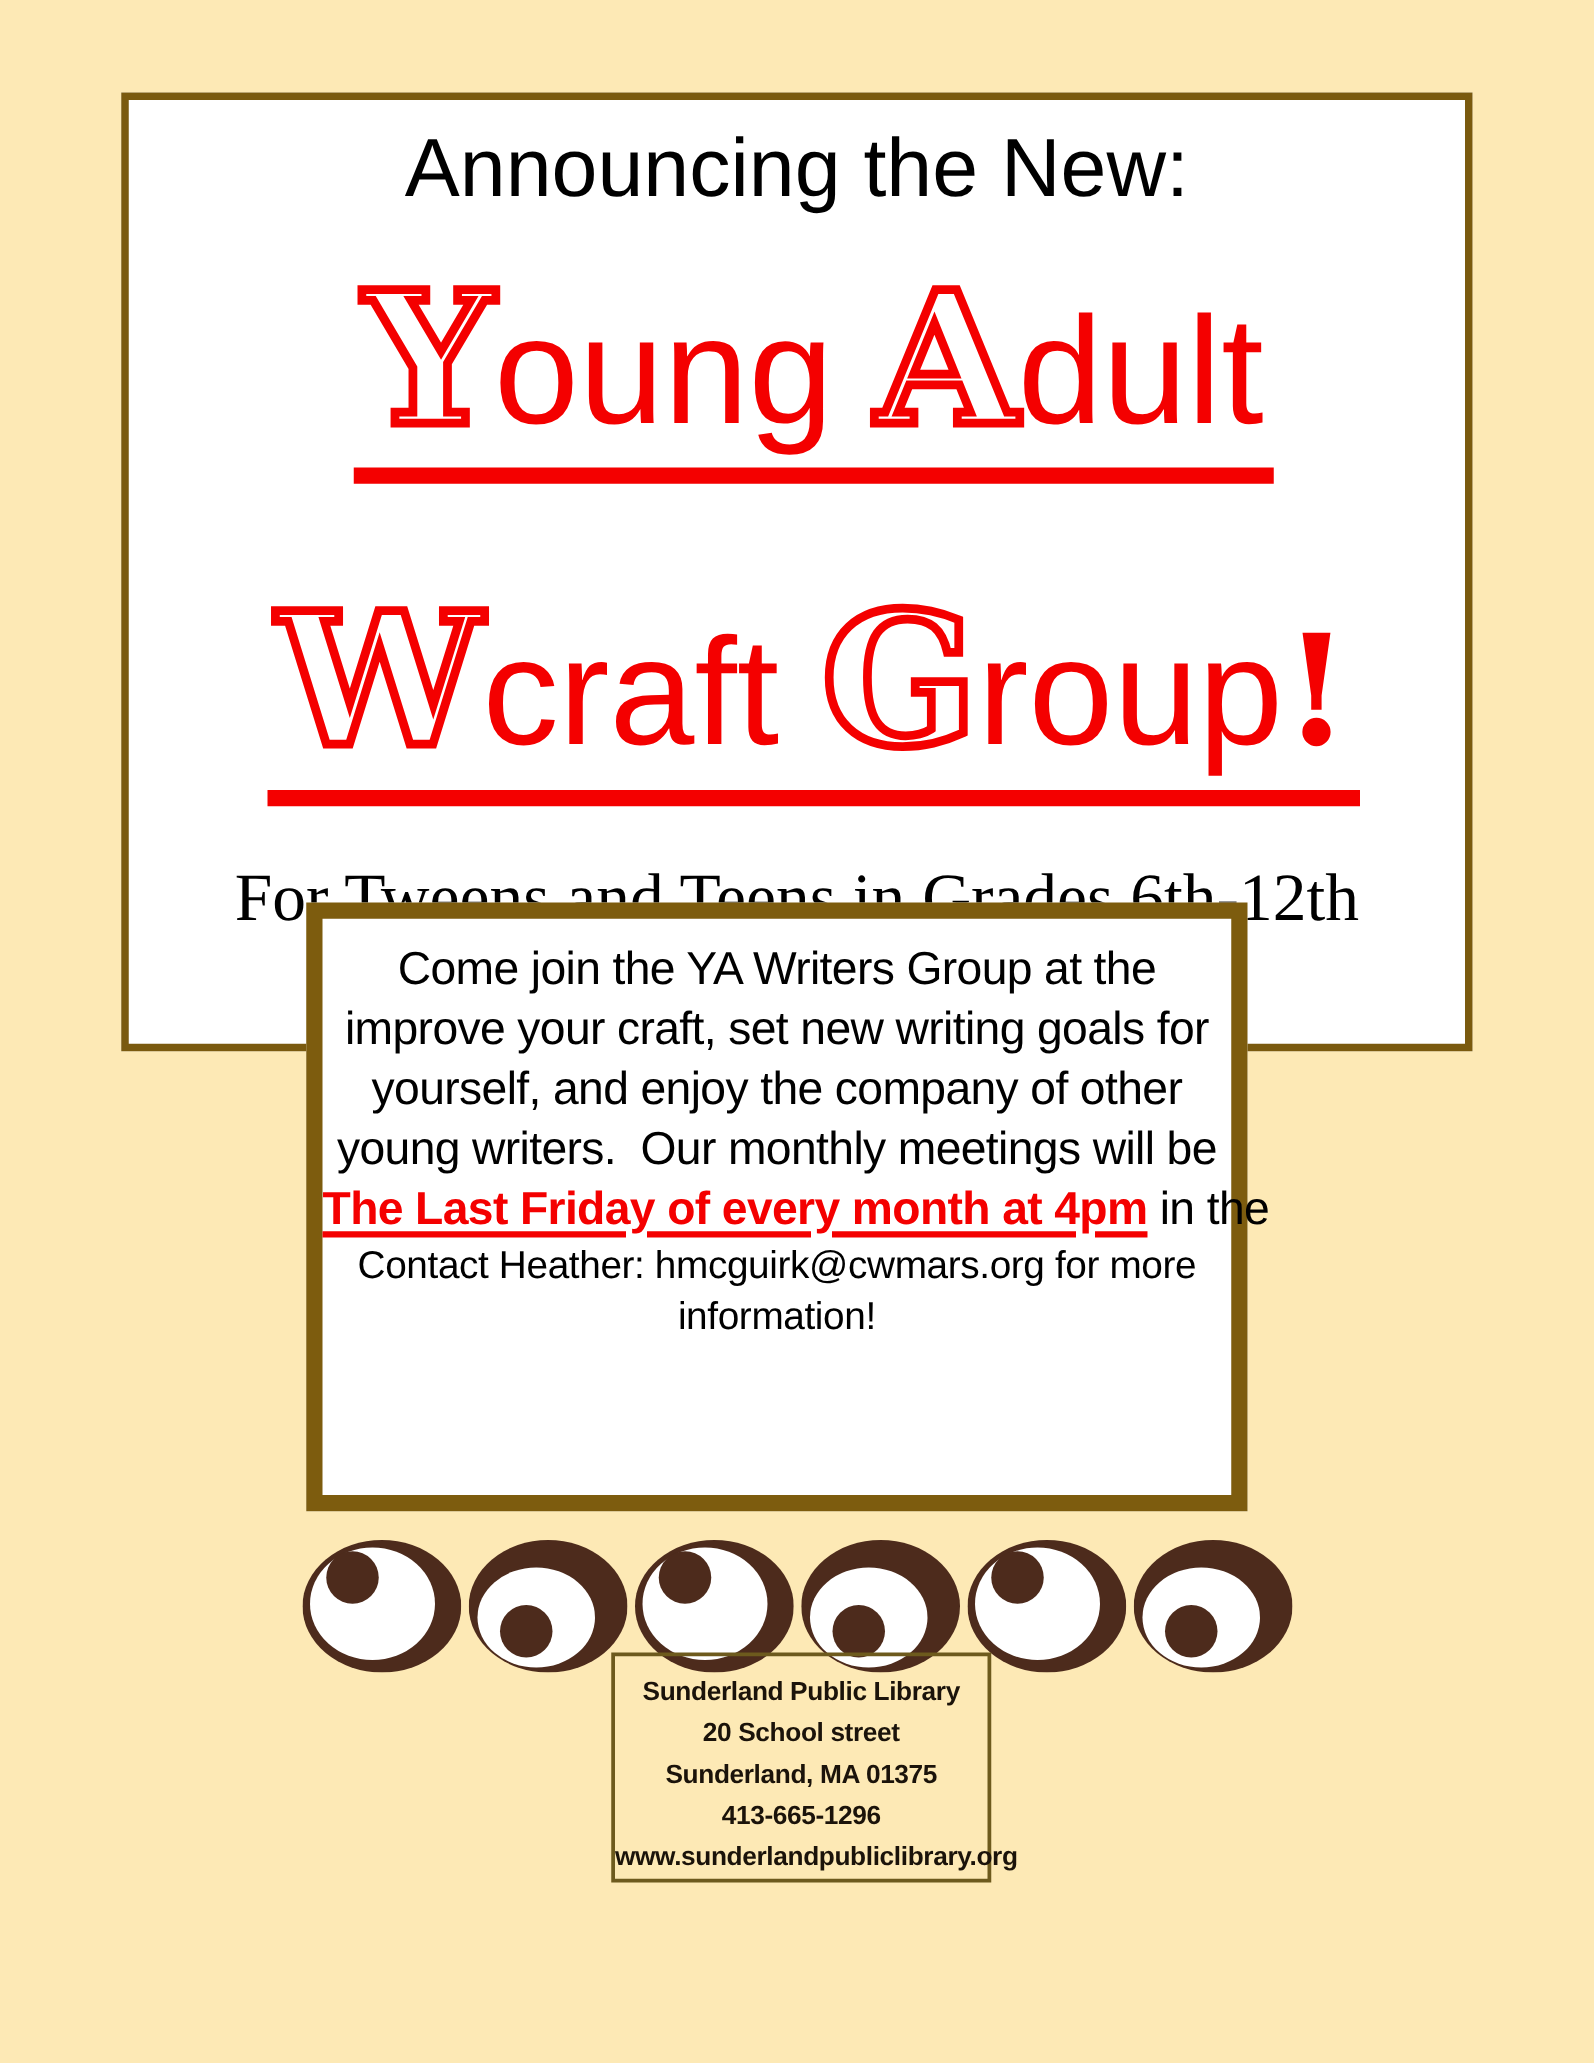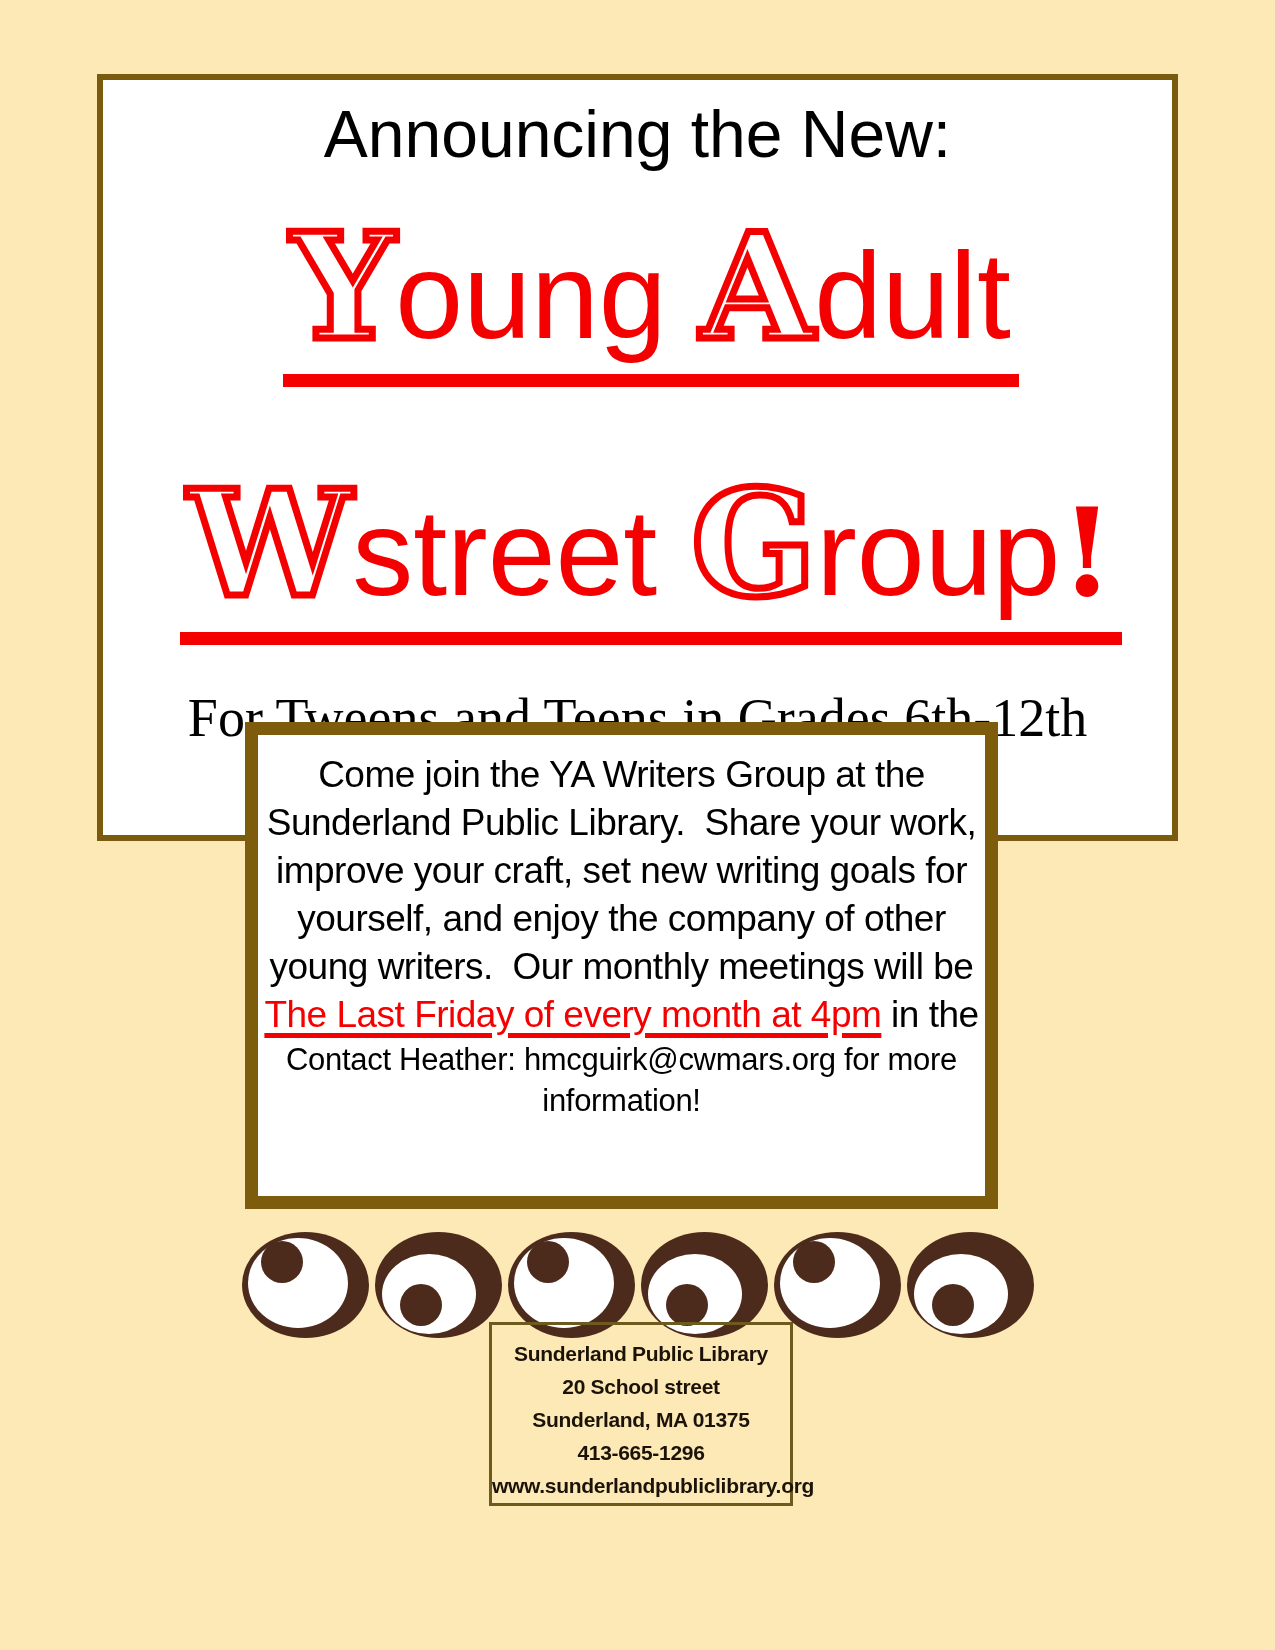--- a/index.html
+++ b/index.html
@@ -62,21 +62,21 @@
     border: 13px solid #7d5c0e;
     padding-top: 16px;
     color: #000000;
   }
   .body-line {
     font-size: 37px; line-height: 48px;
     letter-spacing: -0.5px;
     white-space: pre;
   }
   .highlight {
-    color: #f40000; font-weight: normal;
+    color: #f40000; font-weight: bold;
     text-decoration: underline;
     text-decoration-thickness: 5px;
     text-underline-offset: 6px;
   }
   .contact-line {
     font-size: 31px; line-height: 41px;
     letter-spacing: -0.3px;
     white-space: pre;
   }
 
@@ -107,29 +107,28 @@
 <div id="page">
 
   <div id="header-card" class="card">
     <div class="announcing">Announcing the New:</div>
 
     <div class="title-row title-row1">
       <span class="title-line"><span class="dropcap">Y</span><span>oung </span><span class="dropcap">A</span><span>dult</span></span>
     </div>
 
     <div class="title-row title-row2">
-      <span class="title-line"><span class="dropcap">W</span><span>street </span><span class="dropcap">G</span><span>roup</span><span class="title-bang">!</span></span>
+      <span class="title-line"><span class="dropcap">W</span><span>craft </span><span class="dropcap">G</span><span>roup</span><span class="title-bang">!</span></span>
     </div>
 
     <div class="subtitle">For Tweens and Teens in Grades 6th-12th</div>
   </div>
 
   <div id="info-card" class="card">
     <div class="body-line">Come join the YA Writers Group at the</div>
-    <div class="body-line">Sunderland Public Library.  Share your work,</div>
     <div class="body-line">improve your craft, set new writing goals for</div>
     <div class="body-line">yourself, and enjoy the company of other</div>
     <div class="body-line">young writers.  Our monthly meetings will be</div>
     <div class="body-line"><span class="highlight">The Last Friday of every month at 4pm</span><span> in the</span></div>
     <div class="contact-line">Contact Heather: hmcguirk@cwmars.org for more</div>
     <div class="contact-line">information!</div>
   </div>
 
   <div id="eyes-row">
       <svg viewBox="0 0 127 106" class="eye">

